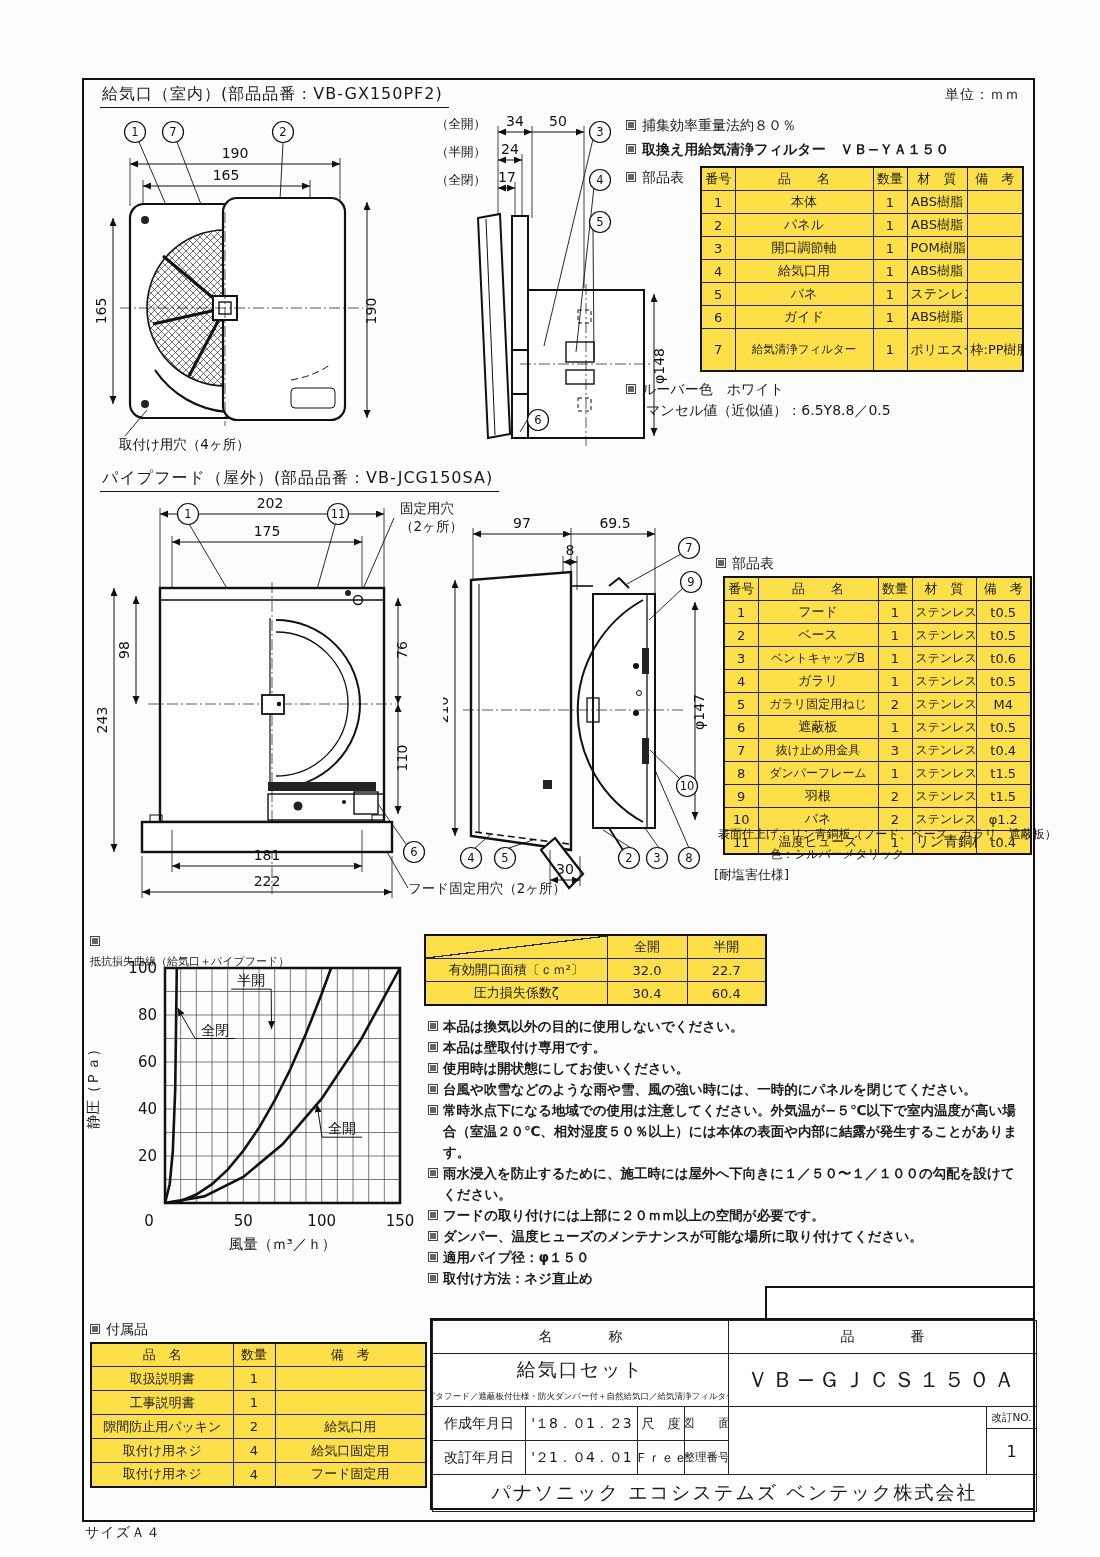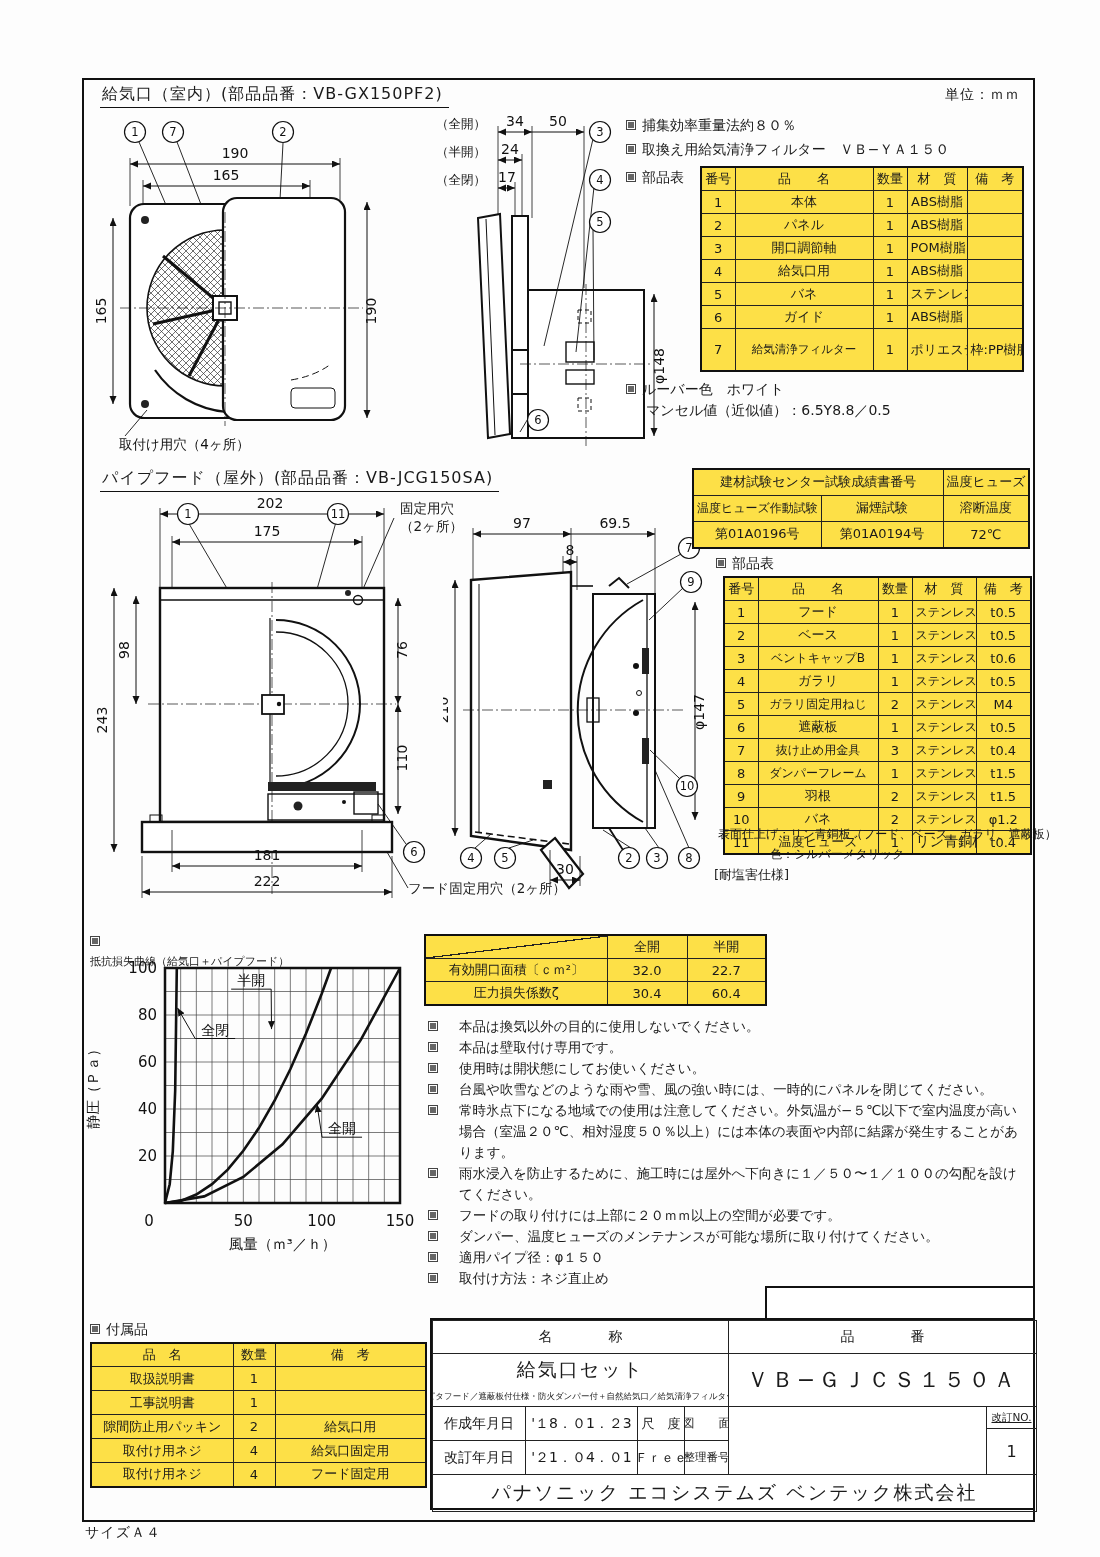--- a/index.html
+++ b/index.html
@@ -4,21 +4,21 @@
 <style>
   html,body{margin:0;padding:0;background:#e8e8e8;}
   .page{position:relative;width:1100px;height:1557px;background:#fdfdfd;font-family:"DejaVu Sans","Liberation Sans",sans-serif;color:#1a1a1a;overflow:hidden;}
   .abs{position:absolute;}
   .frame{left:82px;top:78px;width:949px;height:1440px;border:2px solid #111;}
   .sec-title{font-size:16px;letter-spacing:1px;border-bottom:1.5px solid #111;padding:0 6px 2px 2px;white-space:nowrap;}
   .unit{font-size:14px;letter-spacing:1px;}
   .blt{flex:0 0 10px;width:10px;height:10px;border:1.5px solid #444;position:relative;margin-top:4px;box-sizing:border-box;}
   .blt::after{content:'';position:absolute;left:1px;top:1px;right:1px;bottom:1px;background:#666;}
   .brow{display:flex;gap:6px;font-size:14px;line-height:19px;white-space:nowrap;}
-  .note{display:flex;gap:21px;font-size:13.5px;line-height:21px;width:600px;}
+  .note{display:flex;gap:5px;font-size:13.5px;line-height:21px;width:600px;font-weight:bold;}
   .note .blt{margin-top:5px;}
   table.dt{border-collapse:collapse;table-layout:fixed;background:#fde047;}
   table.dt th,table.dt td{border:1px solid #222;font-weight:normal;font-size:13px;padding:0 3px;height:22px;text-align:center;overflow:hidden;white-space:nowrap;}
   table.dt{border:2px solid #111;}
   td.l{text-align:left;}
   td.sm{font-size:10px;white-space:normal;line-height:11px;}
   .diag{background:linear-gradient(to bottom right,transparent calc(50% - 0.6px),#222 calc(50% - 0.6px),#222 calc(50% + 0.6px),transparent calc(50% + 0.6px));}
   .lbl{font-size:13.5px;white-space:nowrap;}
   
   .tb{border:2px solid #111;background:#fff;}
@@ -145,21 +145,21 @@
     <circle cx="172" cy="124" r="10.5" fill="#fff" stroke="#111" stroke-width="1.2"></circle>
     <text class="ballt" x="172" y="128" text-anchor="middle">5</text>
     <circle cx="110" cy="322" r="10.5" fill="#fff" stroke="#111" stroke-width="1.2"></circle>
     <text class="ballt" x="110" y="326" text-anchor="middle">6</text>
   </svg>
 
   <div class="abs brow" style="left:626px;top:116px;">
       <span class="blt"></span>
       <span>捕集効率重量法約８０％</span>
     </div>
-  <div class="abs brow" style="left:626px;top:140px;">
+  <div class="abs brow" style="left:626px;top:140px;font-weight:bold;">
       <span class="blt"></span>
       <span>取換え用給気清浄フィルター　ＶＢ−ＹＡ１５０</span>
     </div>
   <div class="abs brow" style="left:626px;top:168px;">
       <span class="blt"></span>
       <span>部品表</span>
     </div>
 
   <table class="dt abs" style="left:700px;top:166px;width:322px;">
     <colgroup>
@@ -366,43 +366,20 @@
     <circle cx="186" cy="360" r="10.5" fill="#fff" stroke="#111" stroke-width="1.2"></circle>
     <text class="ballt" x="186" y="364" text-anchor="middle">2</text>
     <line x1="216" y1="350" x2="202" y2="330" stroke="#111" stroke-width="0.9"></line>
     <circle cx="214" cy="360" r="10.5" fill="#fff" stroke="#111" stroke-width="1.2"></circle>
     <text class="ballt" x="214" y="364" text-anchor="middle">3</text>
     <line x1="246" y1="350" x2="212" y2="272" stroke="#111" stroke-width="0.9"></line>
     <circle cx="246" cy="360" r="10.5" fill="#fff" stroke="#111" stroke-width="1.2"></circle>
     <text class="ballt" x="246" y="364" text-anchor="middle">8</text>
   </svg>
 
-  <table class="dt abs" style="left:692px;top:468px;width:338px;">
-    <colgroup>
-        <col style="width:128px">
-        <col style="width:122px">
-        <col style="width:86px">
-      </colgroup>
-    <tbody>
-        <tr style="height:26px;">
-          <td colspan="2">建材試験センター試験成績書番号</td>
-          <td>温度ヒューズ</td>
-        </tr>
-    <tr style="height:26px;">
-          <td style="font-size:12px">温度ヒューズ作動試験</td>
-          <td>漏煙試験</td>
-          <td>溶断温度</td>
-        </tr>
-    <tr style="height:27px;">
-          <td>第01A0196号</td>
-          <td>第01A0194号</td>
-          <td>72℃</td>
-        </tr>
-  </tbody>
-    </table>
 
   <div class="abs brow" style="left:716px;top:554px;">
       <span class="blt"></span>
       <span>部品表</span>
     </div>
   <table class="dt abs" style="left:723px;top:576px;width:307px;">
     <colgroup>
         <col style="width:34px">
         <col style="width:120px">
         <col style="width:34px">
@@ -680,19 +657,19 @@
     </div>
     <div class="cell" style="left:296px;top:33px;width:309px;height:54px;font-size:22px;letter-spacing:3px;">ＶＢ−ＧＪＣＳ１５０Ａ</div>
     <div class="cell" style="left:0;top:86px;width:94px;height:35px;">作成年月日</div>
     <div class="cell" style="left:93px;top:86px;width:113px;height:35px;">'１8．０1．２3</div>
     <div class="cell" style="left:205px;top:86px;width:48px;height:35px;font-size:13px;">尺　度</div>
     <div class="cell" style="left:252px;top:86px;width:45px;height:35px;font-size:12px;">図　　面</div>
     <div class="cell" style="left:0;top:120px;width:94px;height:35px;">改訂年月日</div>
     <div class="cell" style="left:93px;top:120px;width:113px;height:35px;">'２1．０4．０1</div>
     <div class="cell" style="left:205px;top:120px;width:48px;height:35px;font-size:13px;">Ｆｒｅｅ</div>
     <div class="cell" style="left:252px;top:120px;width:45px;height:35px;font-size:11.5px;">整理番号</div>
-    <div class="cell" style="left:554px;top:86px;width:51px;height:23px;font-size:10.5px;text-decoration:underline;">改訂NO.</div>
+    <div class="cell" style="left:554px;top:86px;width:51px;height:23px;font-size:10.5px;">改訂NO.</div>
     <div class="cell" style="left:554px;top:108px;width:51px;height:47px;font-size:16px;">1</div>
     <div class="cell" style="left:0;top:154px;width:605px;height:38px;font-size:19px;letter-spacing:2px;">パナソニック エコシステムズ ベンテック株式会社</div>
   </div>
 
   <div class="abs" style="left:85px;top:1524px;font-size:14px;letter-spacing:1px;">サイズＡ４</div>
 </div>
 
 </body></html>

